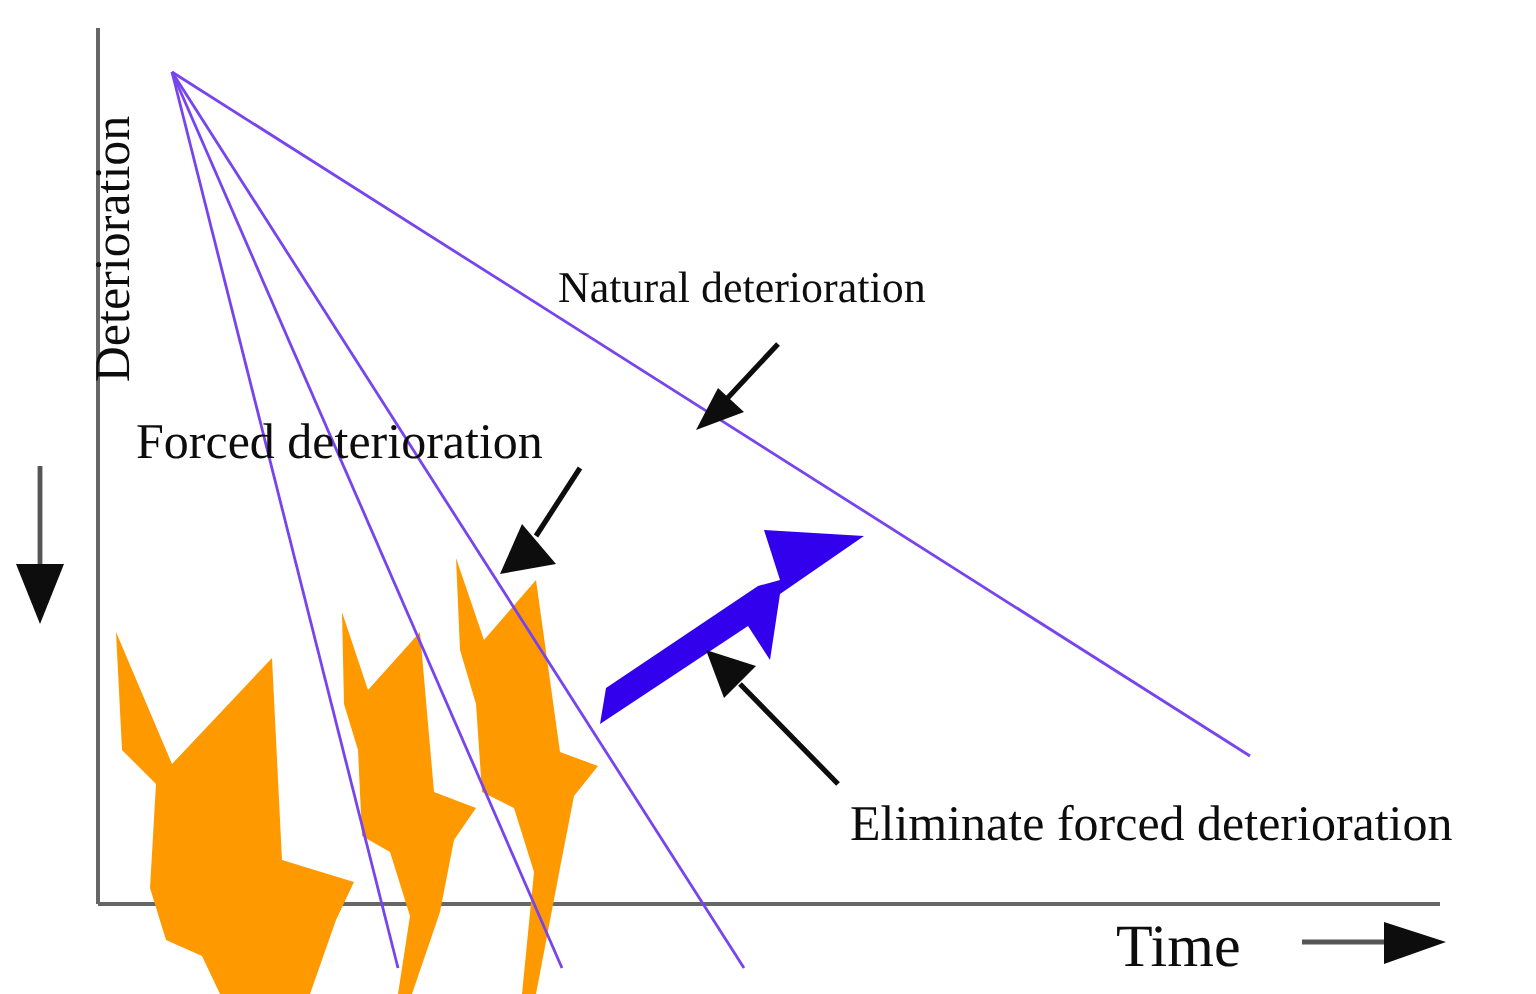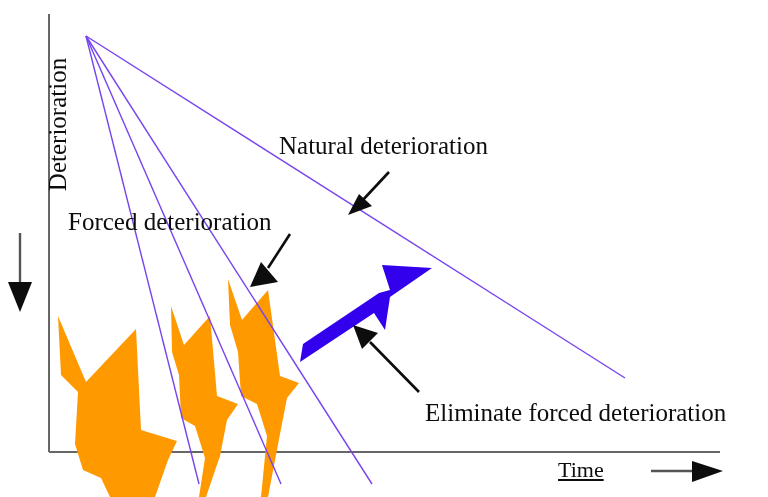--- a/index.html
+++ b/index.html
@@ -27,37 +27,36 @@
   .lbl {
     position: absolute;
     font-family: "Liberation Serif", serif;
     color: #0d0d0d;
     white-space: nowrap;
     line-height: 1;
   }
   #label-natural {
     left: 279px;
     top: 133px;
-    font-size: 25px;
+    font-size: 22px;
   }
   #label-forced {
     left: 68px;
     top: 209px;
     font-size: 25px;
   }
   #label-eliminate {
     left: 425px;
     top: 400px;
     font-size: 25px;
   }
   #label-time {
     left: 558px;
     top: 459px;
-    font-size: 22px;
-    text-decoration: underline;
+    font-size: 30px;
   }
   #label-deterioration {
     left: -43px;
     top: 112px;
     width: 200px;
     text-align: center;
     font-size: 25px;
     transform: rotate(-90deg);
     transform-origin: center center;
   }

